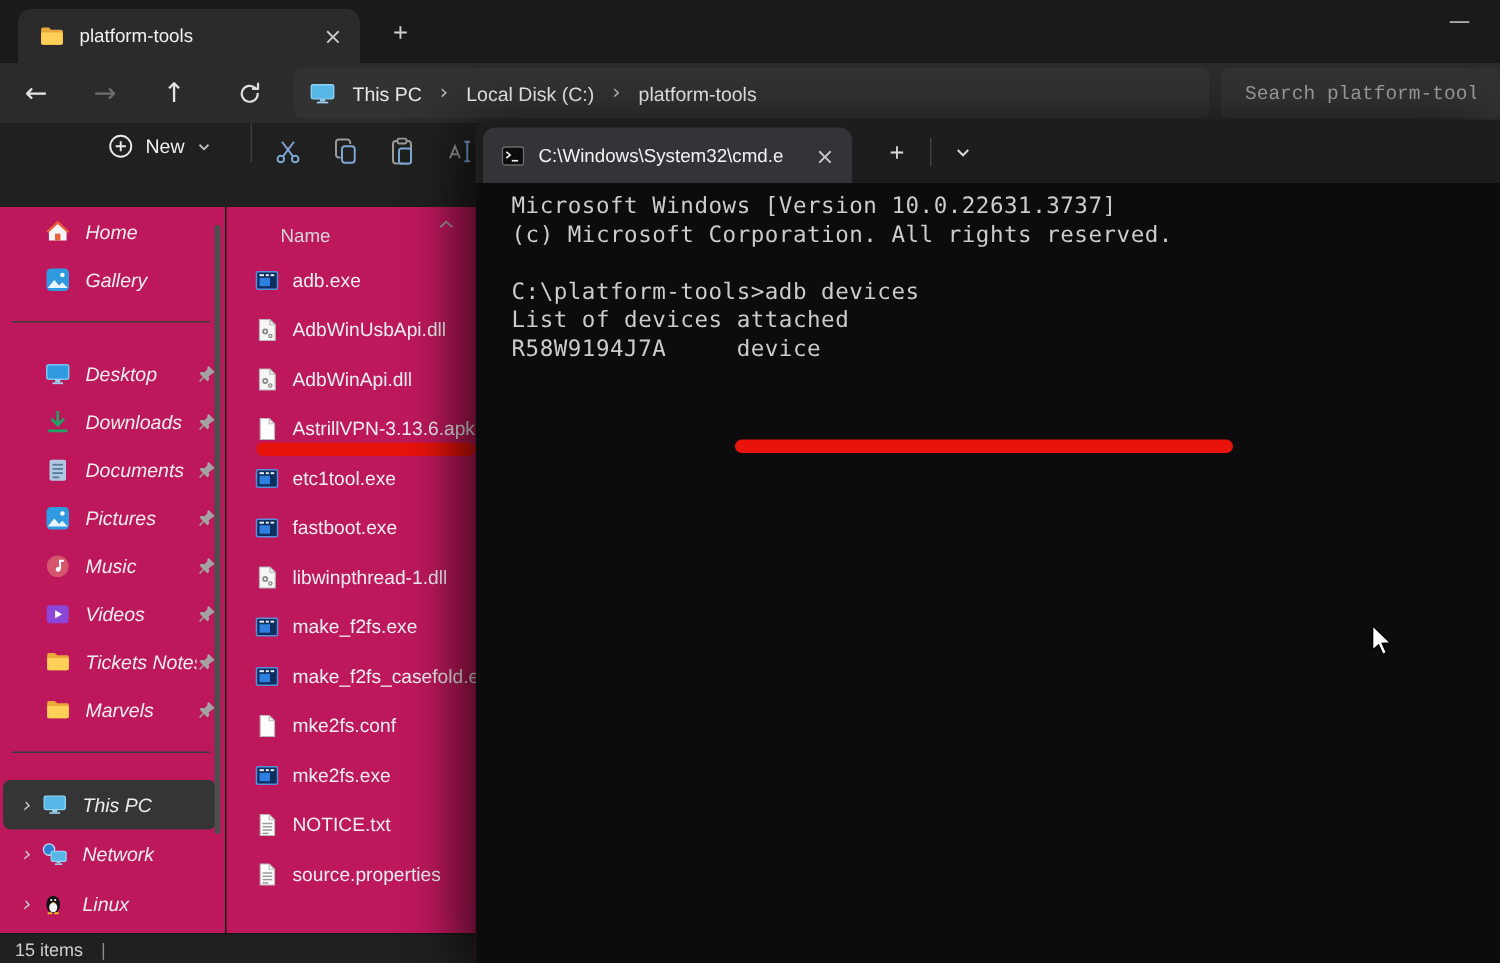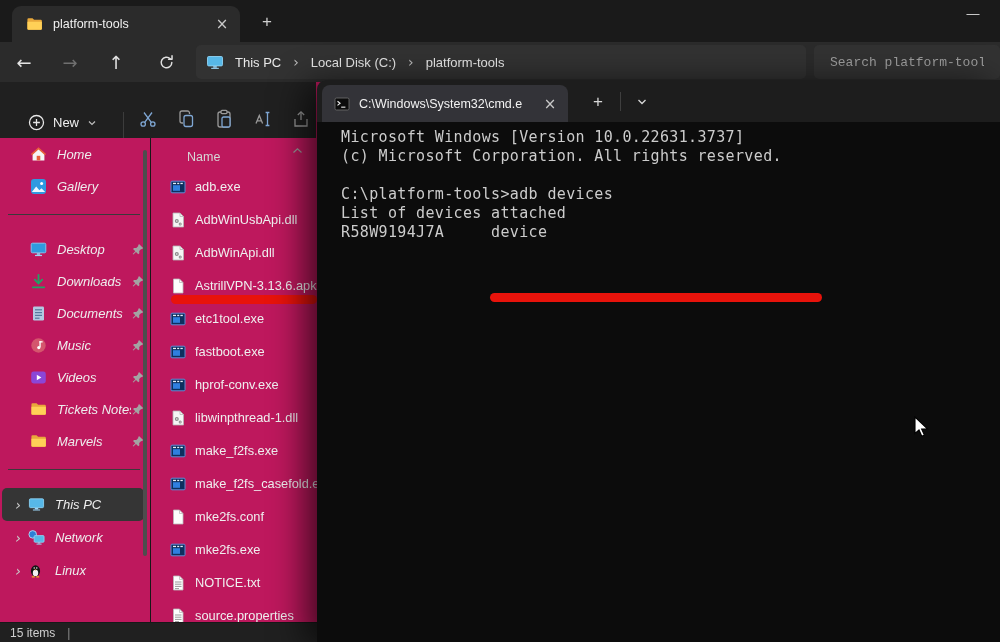--- a/index.html
+++ b/index.html
@@ -25,21 +25,21 @@
            display:flex;align-items:center;padding:0 10px;box-sizing:border-box;}
   .crumb{font-size:13px;color:#e8e8e8;padding:3px 5px;border-radius:4px;white-space:nowrap;}
   .bcsep{color:#bdbdbd;font-size:14px;margin:0 7px;font-family:"DejaVu Sans",sans-serif;}
   .searchbar{position:absolute;left:814px;top:45px;width:186px;height:34px;background:#323232;border-radius:5px;
              display:flex;align-items:center;padding:0 14px;box-sizing:border-box;}
   .searchbar input{background:transparent;border:0;outline:0;color:#bdbdbd;font-size:13px;width:100%;
                    font-family:Liberation Mono, monospace;}
   .searchbar input::placeholder{color:#9e9e9e;}
   
   .toolbar{position:absolute;left:0;top:82px;width:316px;height:56px;background:#202020;
-           display:flex;align-items:flex-end;}
+           display:flex;align-items:flex-start;padding-left:44px;}
   .newbtn{display:flex;align-items:center;gap:8px;margin-left:18px;padding:7px 10px;border-radius:5px;}
   .newbtn .nlabel{font-size:13px;color:#f0f0f0;}
   .tsep{width:1px;height:26px;background:#3c3c3c;margin-left:16px;}
   .tbtn{width:38px;height:38px;display:flex;align-items:center;justify-content:center;margin-left:9px;border-radius:5px;}
   
   .sidebar{position:absolute;left:0;top:138px;width:150px;height:484px;font-style:italic;}
   .srow{height:32px;display:flex;align-items:center;padding-left:28px;border-radius:5px;margin:0 6px 0 2px;position:relative;}
   .srow .slabel{font-size:13px;color:#ededed;margin-left:10px;white-space:nowrap;overflow:hidden;flex:1;}
   .srow .pin{display:flex;margin-right:0;}
   .srow.tree{padding-left:6px;height:33px;}
@@ -264,20 +264,35 @@
           <span class="slabel">Documents</span>
           <span class="pin">
             <svg width="13" height="13" viewBox="0 0 13 13">
               <path d="M8 .9l4.1 4.1-1.2 1.2-.7-.2-2 2 .2 2.2-1.1 1.1-2.3-2.3-2.6 2.6-.7-.7L4.3 8.3 2 6l1.1-1.1 2.2.2 2-2-.2-.7z" fill="#a3a3a3"></path>
             </svg>
           </span>
         </div>
         <div class="srow">
           <span class="sicon">
             <svg width="17" height="17" viewBox="0 0 17 17">
+              <rect x="1" y="1" width="15" height="15" rx="3" fill="#2f9ae0"></rect>
+              <circle cx="11.6" cy="5.4" r="1.5" fill="#fff"></circle>
+              <path d="M1.8 14l4.4-5.4 3.2 3.7 2.1-2.1 3.7 3.8z" fill="#eaf6ff"></path>
+            </svg>
+          </span>
+          <span class="slabel">Pictures</span>
+          <span class="pin">
+            <svg width="13" height="13" viewBox="0 0 13 13">
+              <path d="M8 .9l4.1 4.1-1.2 1.2-.7-.2-2 2 .2 2.2-1.1 1.1-2.3-2.3-2.6 2.6-.7-.7L4.3 8.3 2 6l1.1-1.1 2.2.2 2-2-.2-.7z" fill="#a3a3a3"></path>
+            </svg>
+          </span>
+        </div>
+        <div class="srow">
+          <span class="sicon">
+            <svg width="17" height="17" viewBox="0 0 17 17">
               <circle cx="8.5" cy="8.5" r="7.2" fill="#d4566d"></circle>
               <rect x="9.4" y="4.2" width="1.3" height="6" fill="#fff"></rect>
               <circle cx="8.8" cy="10.6" r="1.6" fill="#fff"></circle>
               <rect x="9.4" y="4.2" width="3.2" height="1.3" fill="#fff"></rect>
             </svg>
           </span>
           <span class="slabel">Music</span>
           <span class="pin">
             <svg width="13" height="13" viewBox="0 0 13 13">
               <path d="M8 .9l4.1 4.1-1.2 1.2-.7-.2-2 2 .2 2.2-1.1 1.1-2.3-2.3-2.6 2.6-.7-.7L4.3 8.3 2 6l1.1-1.1 2.2.2 2-2-.2-.7z" fill="#a3a3a3"></path>
@@ -449,34 +464,20 @@
               <rect x="1" y="2.2" width="14" height="11.6" rx="1" fill="#0e2f5e" stroke="#5b8dd6" stroke-width="1"></rect>
               <rect x="3" y="6.2" width="7" height="5.6" fill="#2f7fe0"></rect>
               <g fill="#e8eef7">
                 <rect x="3" y="3.8" width="3" height="1.3"></rect>
                 <rect x="7.2" y="3.8" width="2" height="1.3"></rect>
                 <rect x="10.4" y="3.8" width="2.4" height="1.3"></rect>
               </g>
             </svg>
           </span>
           <span class="fname">fastboot.exe</span>
-        </div>
-        <div class="frow">
-          <span class="ficon">
-            <svg width="16" height="16" viewBox="0 0 16 16">
-              <rect x="1" y="2.2" width="14" height="11.6" rx="1" fill="#0e2f5e" stroke="#5b8dd6" stroke-width="1"></rect>
-              <rect x="3" y="6.2" width="7" height="5.6" fill="#2f7fe0"></rect>
-              <g fill="#e8eef7">
-                <rect x="3" y="3.8" width="3" height="1.3"></rect>
-                <rect x="7.2" y="3.8" width="2" height="1.3"></rect>
-                <rect x="10.4" y="3.8" width="2.4" height="1.3"></rect>
-              </g>
-            </svg>
-          </span>
-          <span class="fname">hprof-conv.exe</span>
         </div>
         <div class="frow">
           <span class="ficon">
             <svg width="16" height="16" viewBox="0 0 16 16">
               <path d="M3 1h7l3.5 3.5V15H3z" fill="#f5f5f5" stroke="#b5b5b5" stroke-width=".8"></path>
               <path d="M10 1v3.5h3.5" fill="none" stroke="#b5b5b5" stroke-width=".8"></path>
               <circle cx="6.8" cy="9" r="2" fill="#8a8a8a"></circle>
               <circle cx="6.8" cy="9" r=".8" fill="#f5f5f5"></circle>
               <circle cx="10.2" cy="12" r="1.5" fill="#8a8a8a"></circle>
               <circle cx="10.2" cy="12" r=".6" fill="#f5f5f5"></circle>

